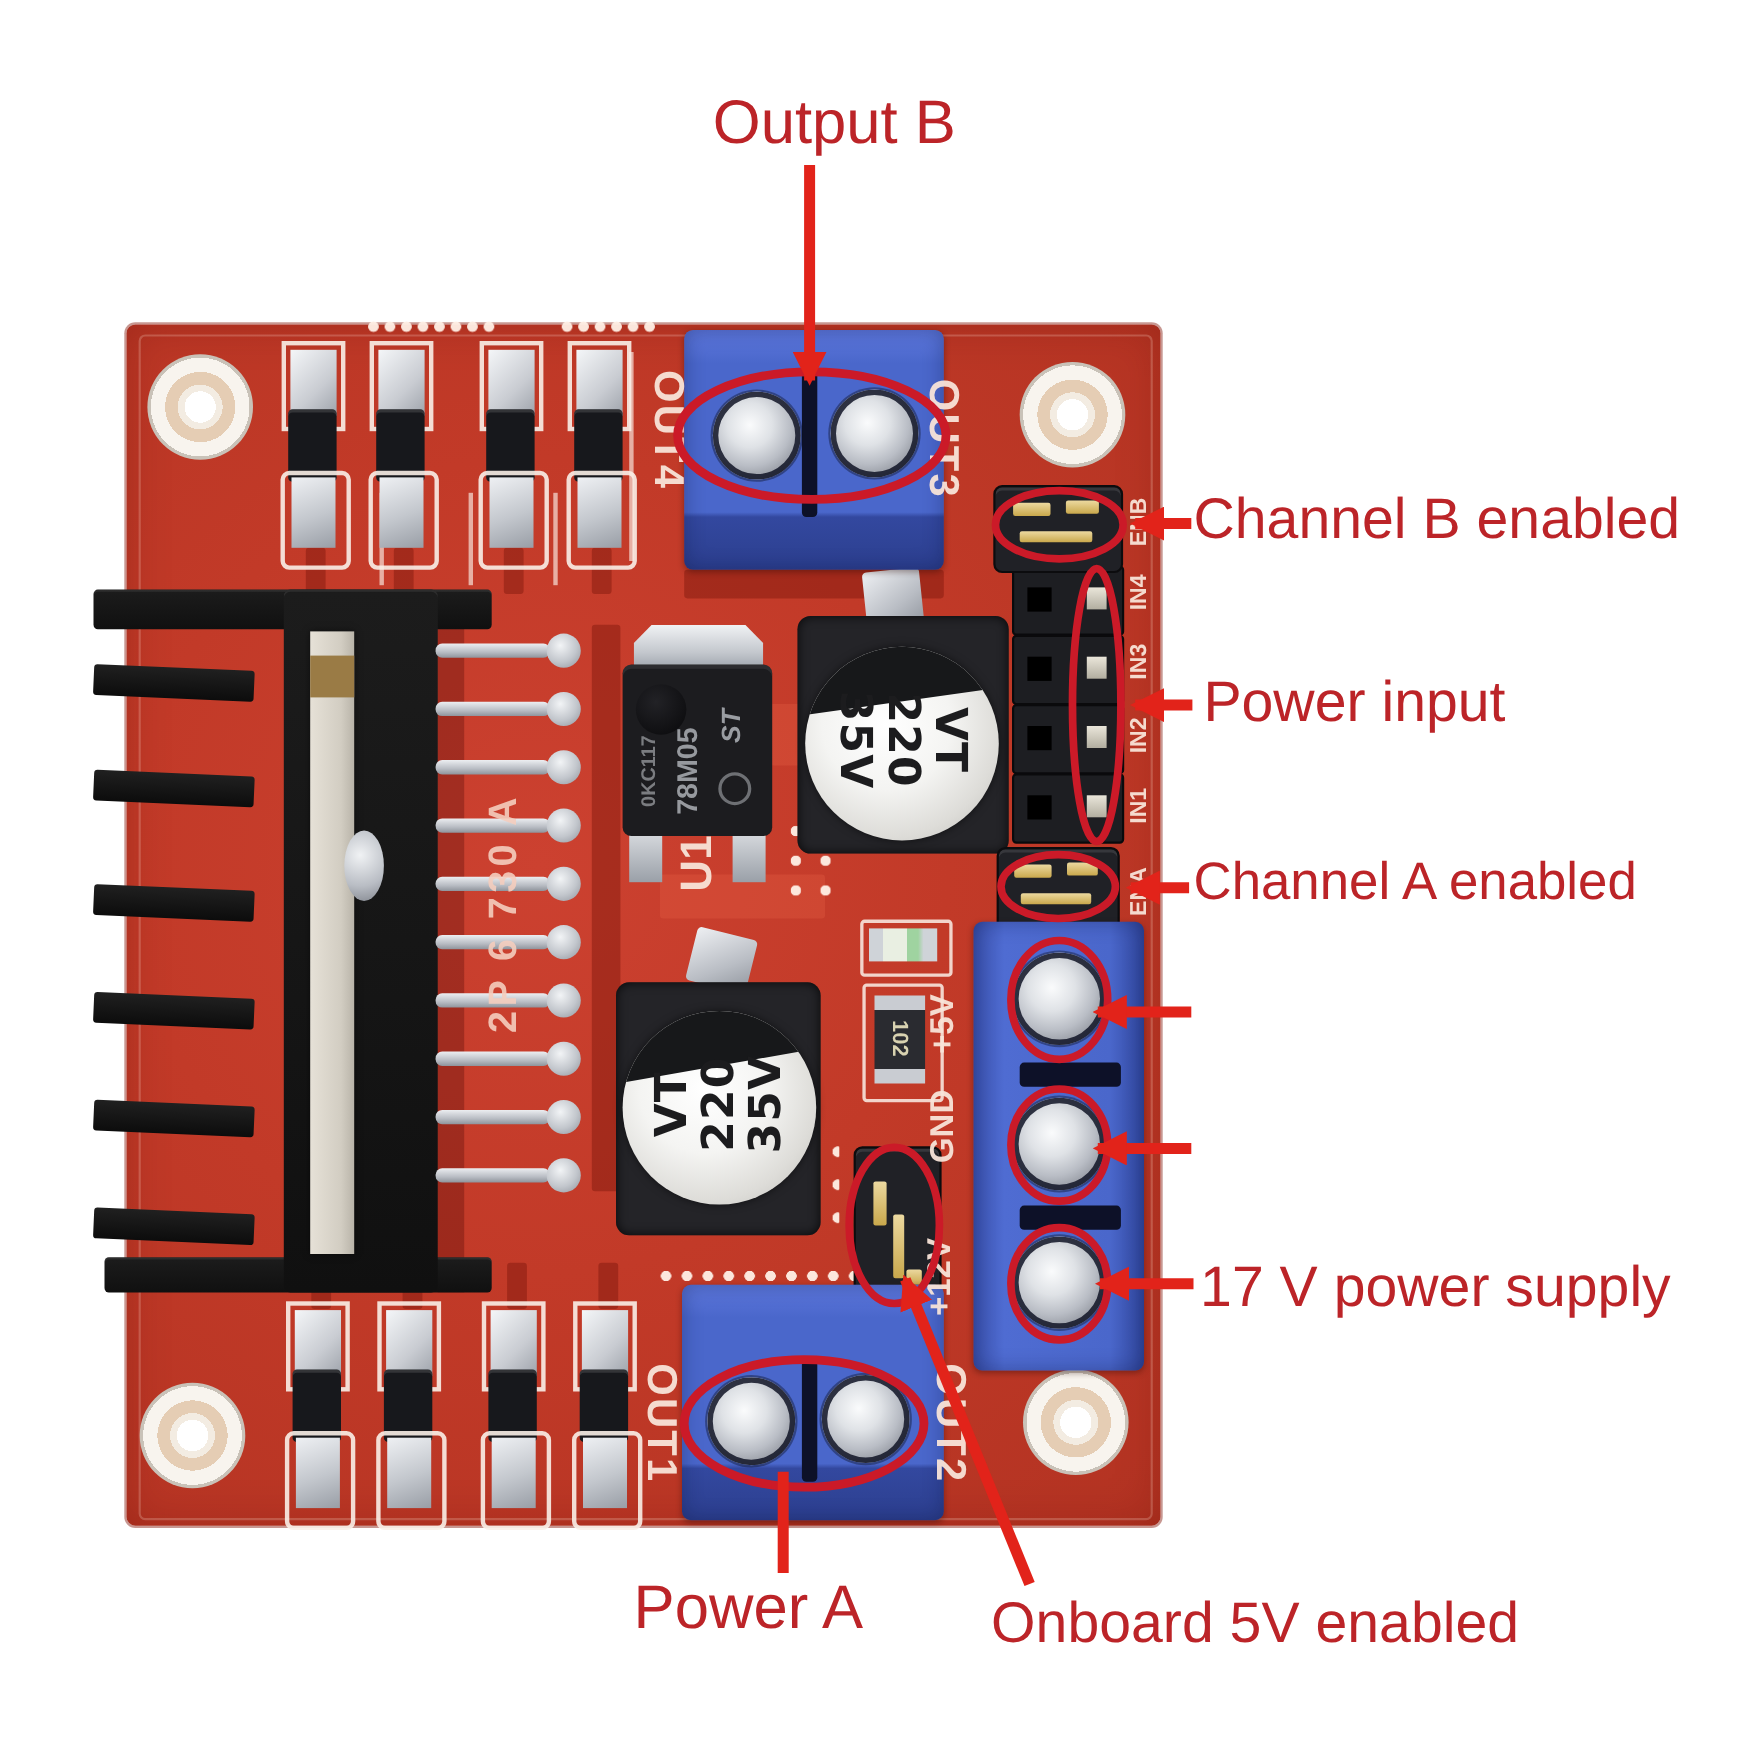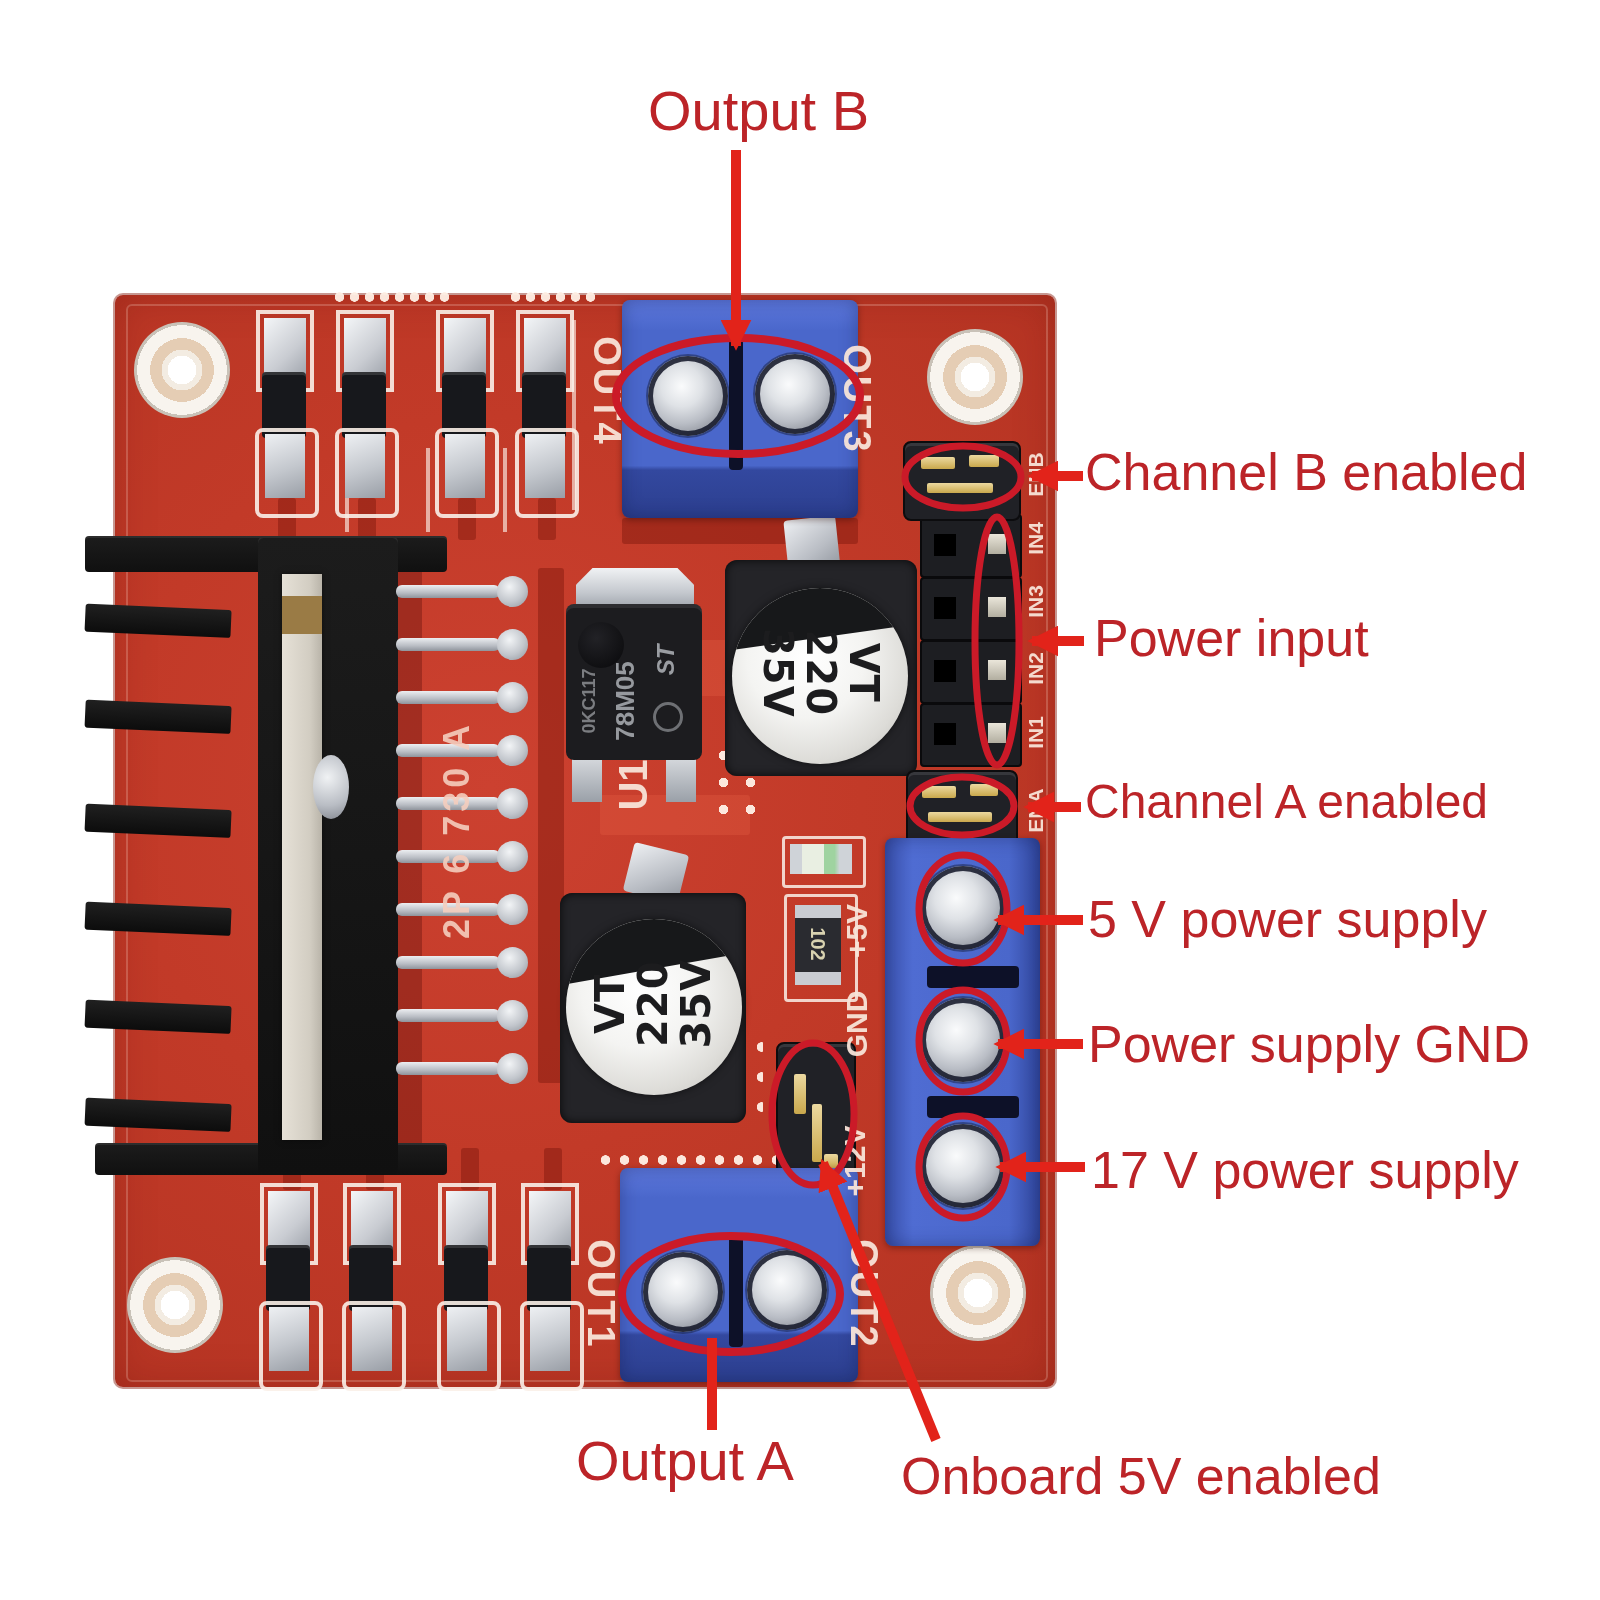--- a/index.html
+++ b/index.html
@@ -319,19 +319,17 @@
       <path d="M1085 1167 L1000 1167" marker-end="url(#arrow)"></path>
       <path d="M712 1430 L712 1338"></path>
       <path d="M936 1440 L823 1163" marker-end="url(#arrow)"></path>
     </g>
   </svg>
 
   <div class="lbl" style="left:648px;top:83px;font-size:56px;">Output B</div>
   <div class="lbl" style="left:1085px;top:446px;font-size:52px;">Channel B enabled</div>
   <div class="lbl" style="left:1094px;top:612px;font-size:52px;">Power input</div>
   <div class="lbl" style="left:1085px;top:778px;font-size:48px;">Channel A enabled</div>
-  <div class="lbl" style="left:1088px;top:893px;font-size:52px;">5 V power supply</div>
-  <div class="lbl" style="left:1088px;top:1018px;font-size:52px;">Power supply GND</div>
   <div class="lbl" style="left:1091px;top:1144px;font-size:52px;">17 V power supply</div>
-  <div class="lbl" style="left:576px;top:1433px;font-size:56px;">Output A</div>
+  <div class="lbl" style="left:576px;top:1433px;font-size:56px;">Power A</div>
   <div class="lbl" style="left:901px;top:1450px;font-size:52px;">Onboard 5V enabled</div>
 
 </div>
 
 </body></html>

